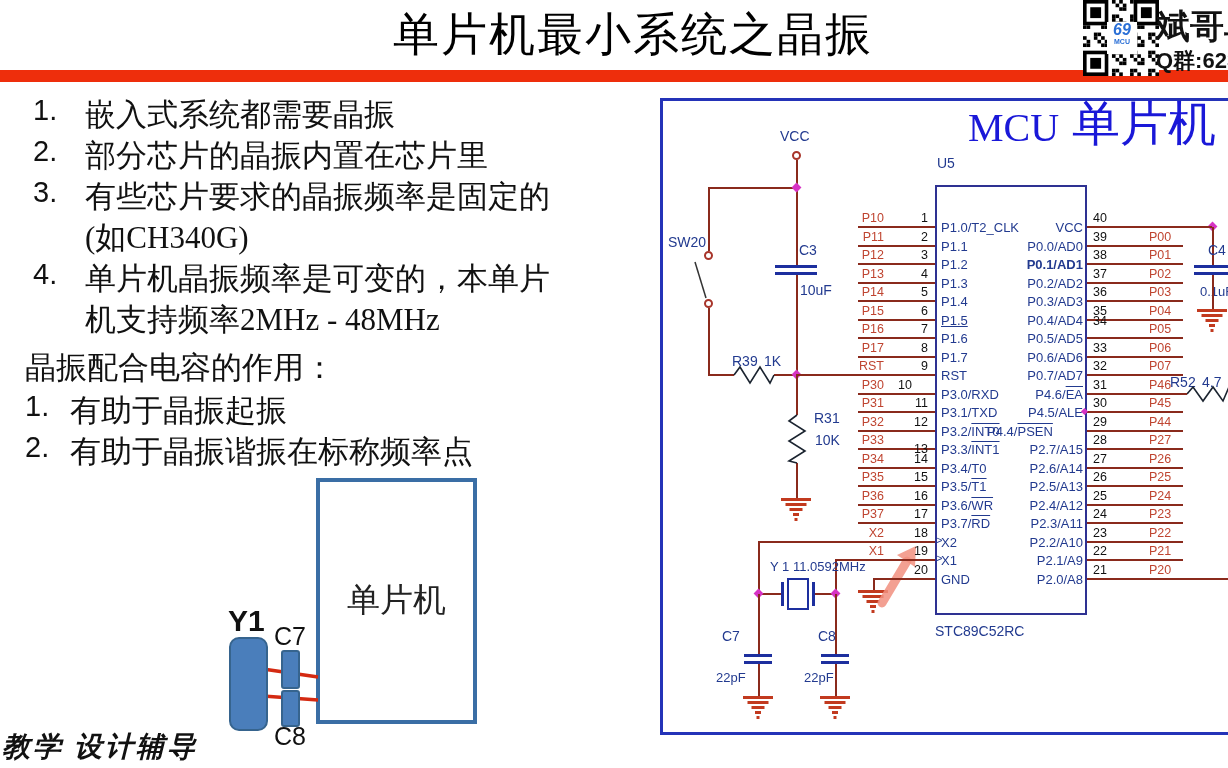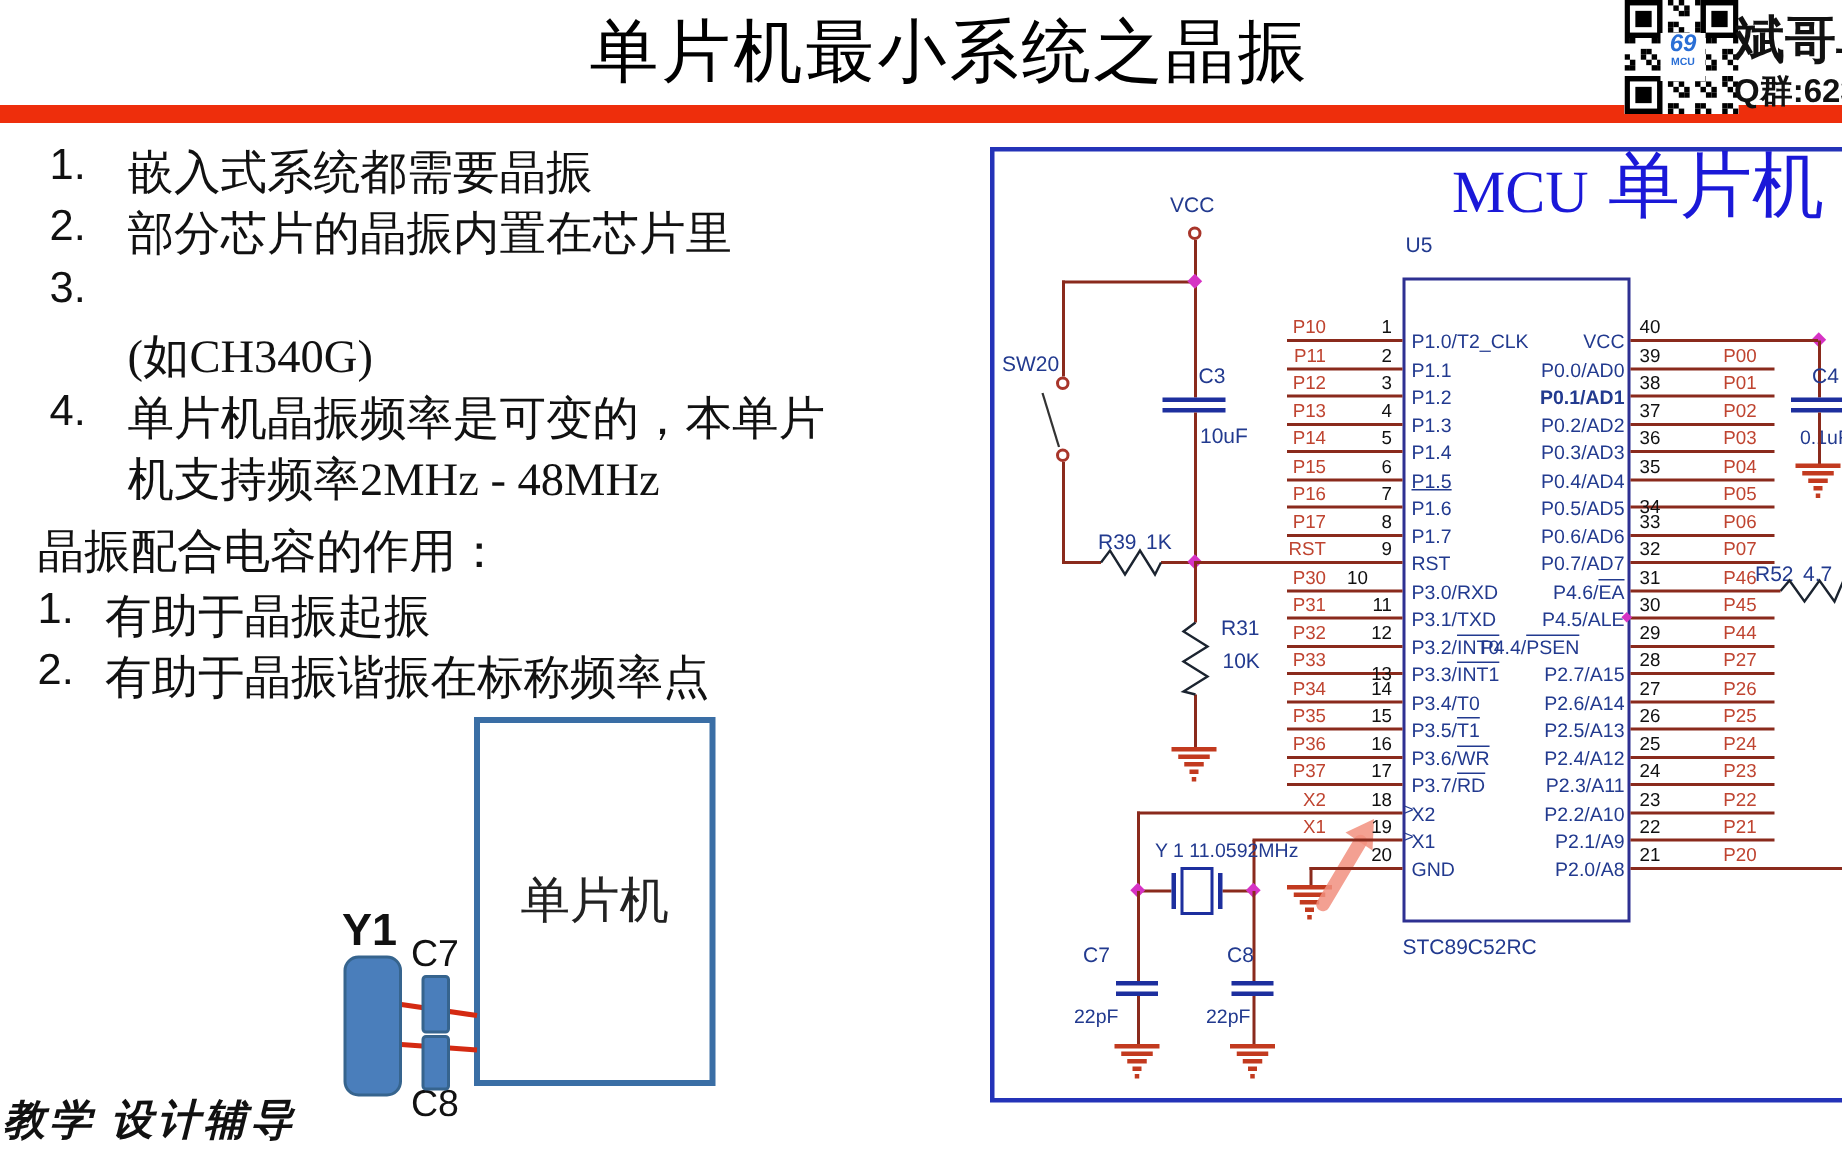--- a/index.html
+++ b/index.html
@@ -189,20 +189,21 @@
       <div class="nrow">
         <span class="nnum" style="width: 52px; padding-left: 8px;">1.</span>
         <span class="ntext">嵌入式系统都需要晶振</span>
       </div>
       <div class="nrow">
         <span class="nnum" style="width: 52px; padding-left: 8px;">2.</span>
         <span class="ntext">部分芯片的晶振内置在芯片里</span>
       </div>
       <div class="nrow">
         <span class="nnum" style="width: 52px; padding-left: 8px;">3.</span>
+        <span class="ntext">有些芯片要求的晶振频率是固定的</span>
       </div>
       <div class="nrow">
         <span class="nnum" style="width: 52px; padding-left: 8px;"></span>
         <span class="ntext">(如CH340G)</span>
       </div>
       <div class="nrow">
         <span class="nnum" style="width: 52px; padding-left: 8px;">4.</span>
         <span class="ntext">单片机晶振频率是可变的，本单片</span>
       </div>
       <div class="nrow">
@@ -402,21 +403,21 @@
     <div class="net" style="left: 160px; top: 205.5px; width: 64px; text-align: right;">P15</div>
     <div class="pnum" style="left: 238px; top: 205.5px; width: 30px; text-align: right;">6</div>
     <div class="pnum" style="left: 433px; top: 205.5px; width: 30px;">35</div>
     <div class="net" style="left: 472px; top: 205.5px; width: 56px; text-align: center;">P04</div>
     <div class="pint" style="left: 281px; top: 214.5px; text-decoration: underline;">P1.5</div>
     <div class="pint" style="left: 297px; top: 214.5px; width: 126px; text-align: right;">P0.4/AD4</div>
     <div class="wire h" style="left: 198px; top: 239px; width: 77px;"></div>
     <div class="wire h" style="left: 427px; top: 239px; width: 96px;"></div>
     <div class="net" style="left: 160px; top: 224px; width: 64px; text-align: right;">P16</div>
     <div class="pnum" style="left: 238px; top: 224px; width: 30px; text-align: right;">7</div>
-    <div class="pnum" style="left: 433px; top: 233px; width: 30px;">34</div>
+    <div class="pnum" style="left: 433px; top: 216px; width: 30px;">34</div>
     <div class="net" style="left: 472px; top: 224px; width: 56px; text-align: center;">P05</div>
     <div class="pint" style="left: 281px; top: 233px;">P1.6</div>
     <div class="pint" style="left: 297px; top: 233px; width: 126px; text-align: right;">P0.5/AD5</div>
     <div class="wire h" style="left: 198px; top: 257.5px; width: 77px;"></div>
     <div class="wire h" style="left: 427px; top: 257.5px; width: 96px;"></div>
     <div class="net" style="left: 160px; top: 242.5px; width: 64px; text-align: right;">P17</div>
     <div class="pnum" style="left: 238px; top: 242.5px; width: 30px; text-align: right;">8</div>
     <div class="pnum" style="left: 433px; top: 242.5px; width: 30px;">33</div>
     <div class="net" style="left: 472px; top: 242.5px; width: 56px; text-align: center;">P06</div>
     <div class="pint" style="left: 281px; top: 251.5px;">P1.7</div>

